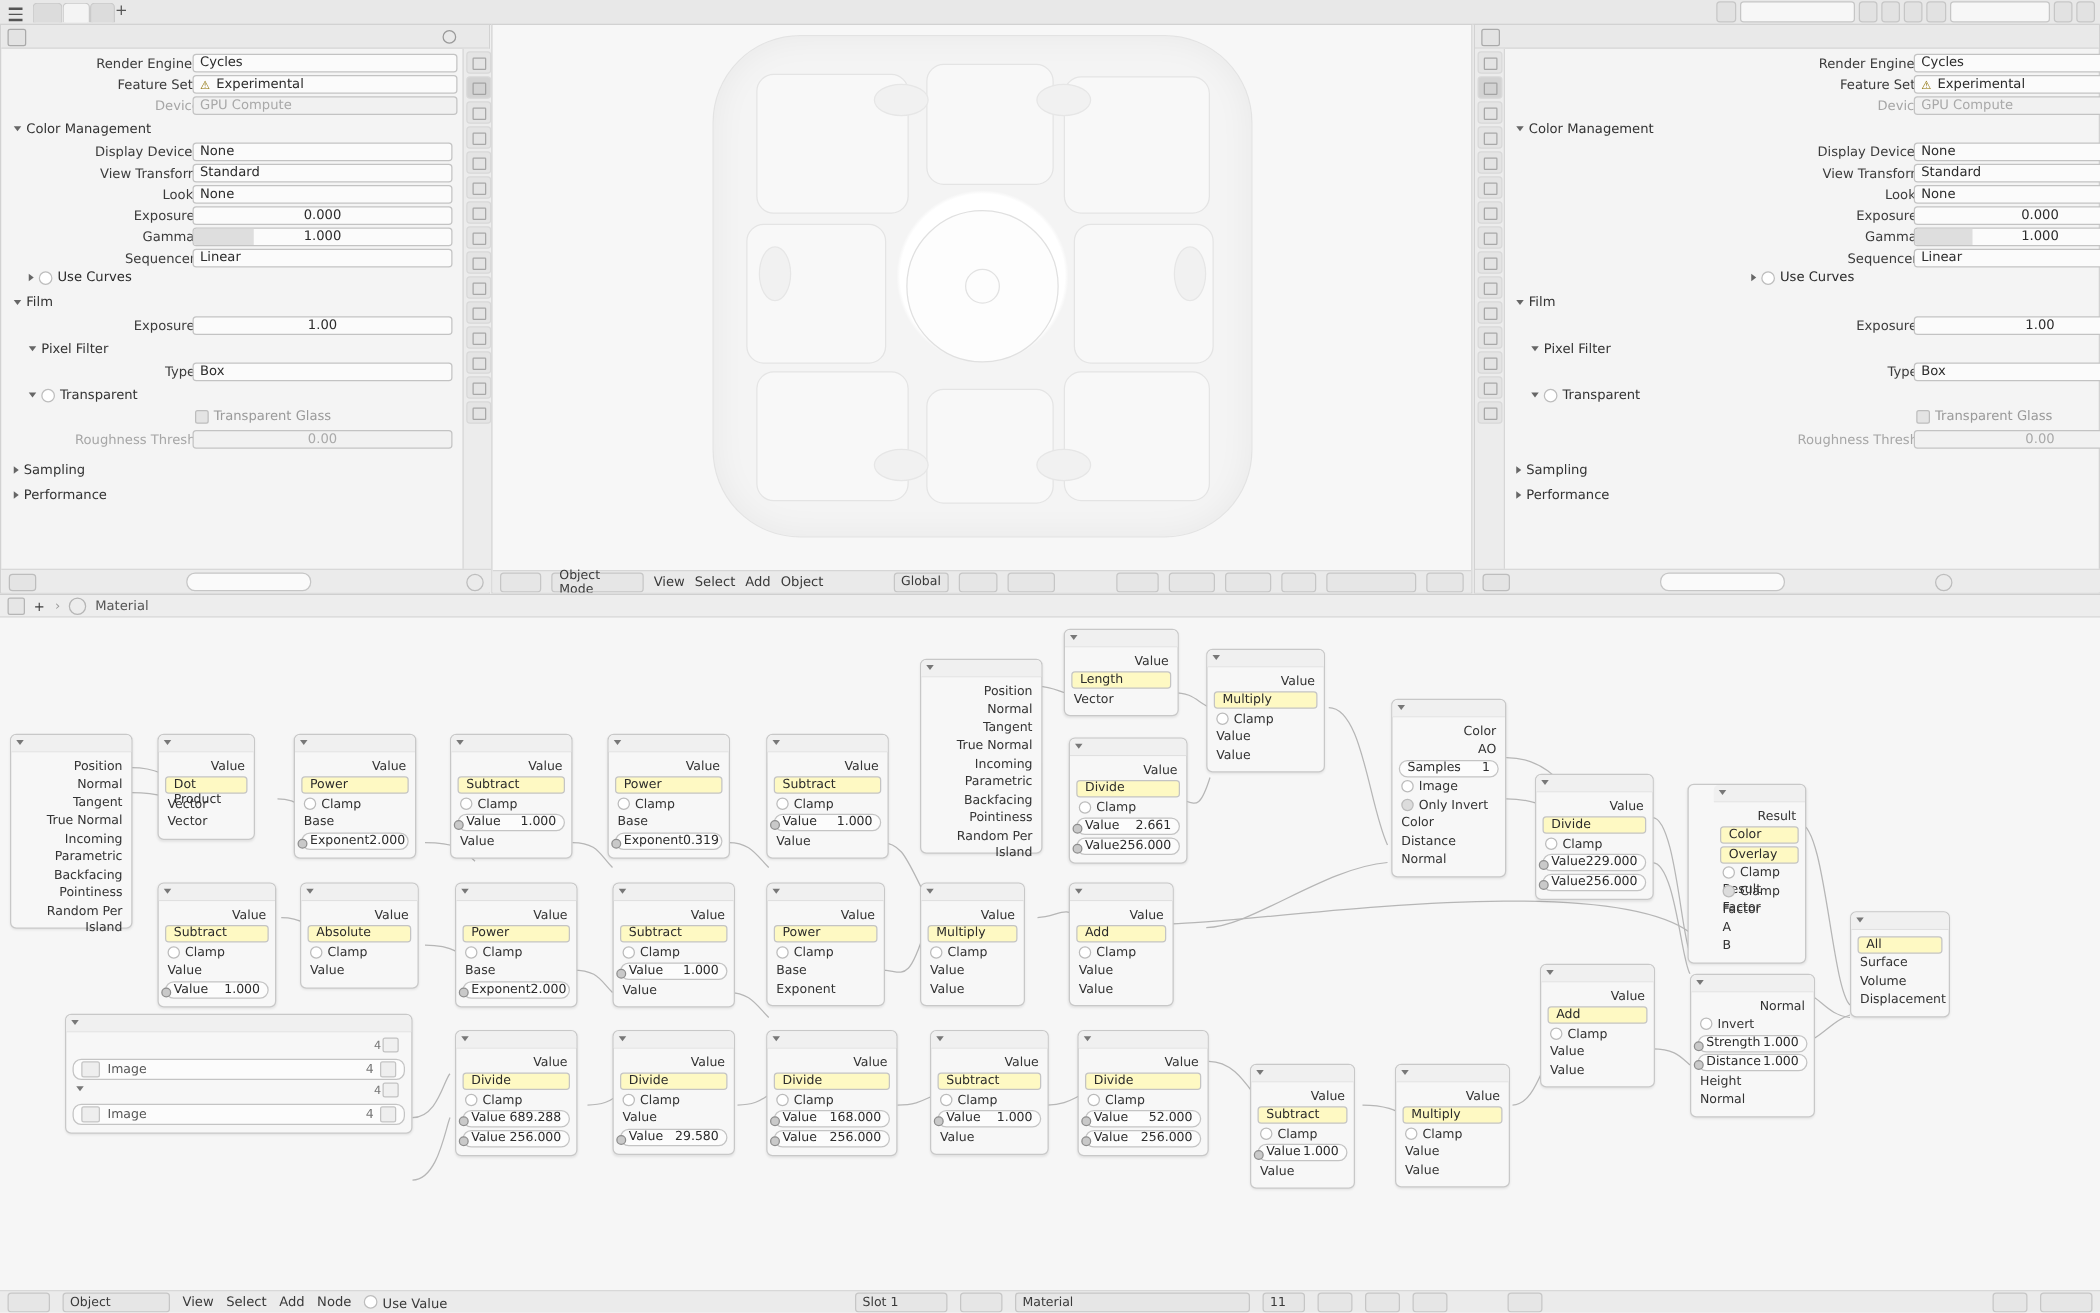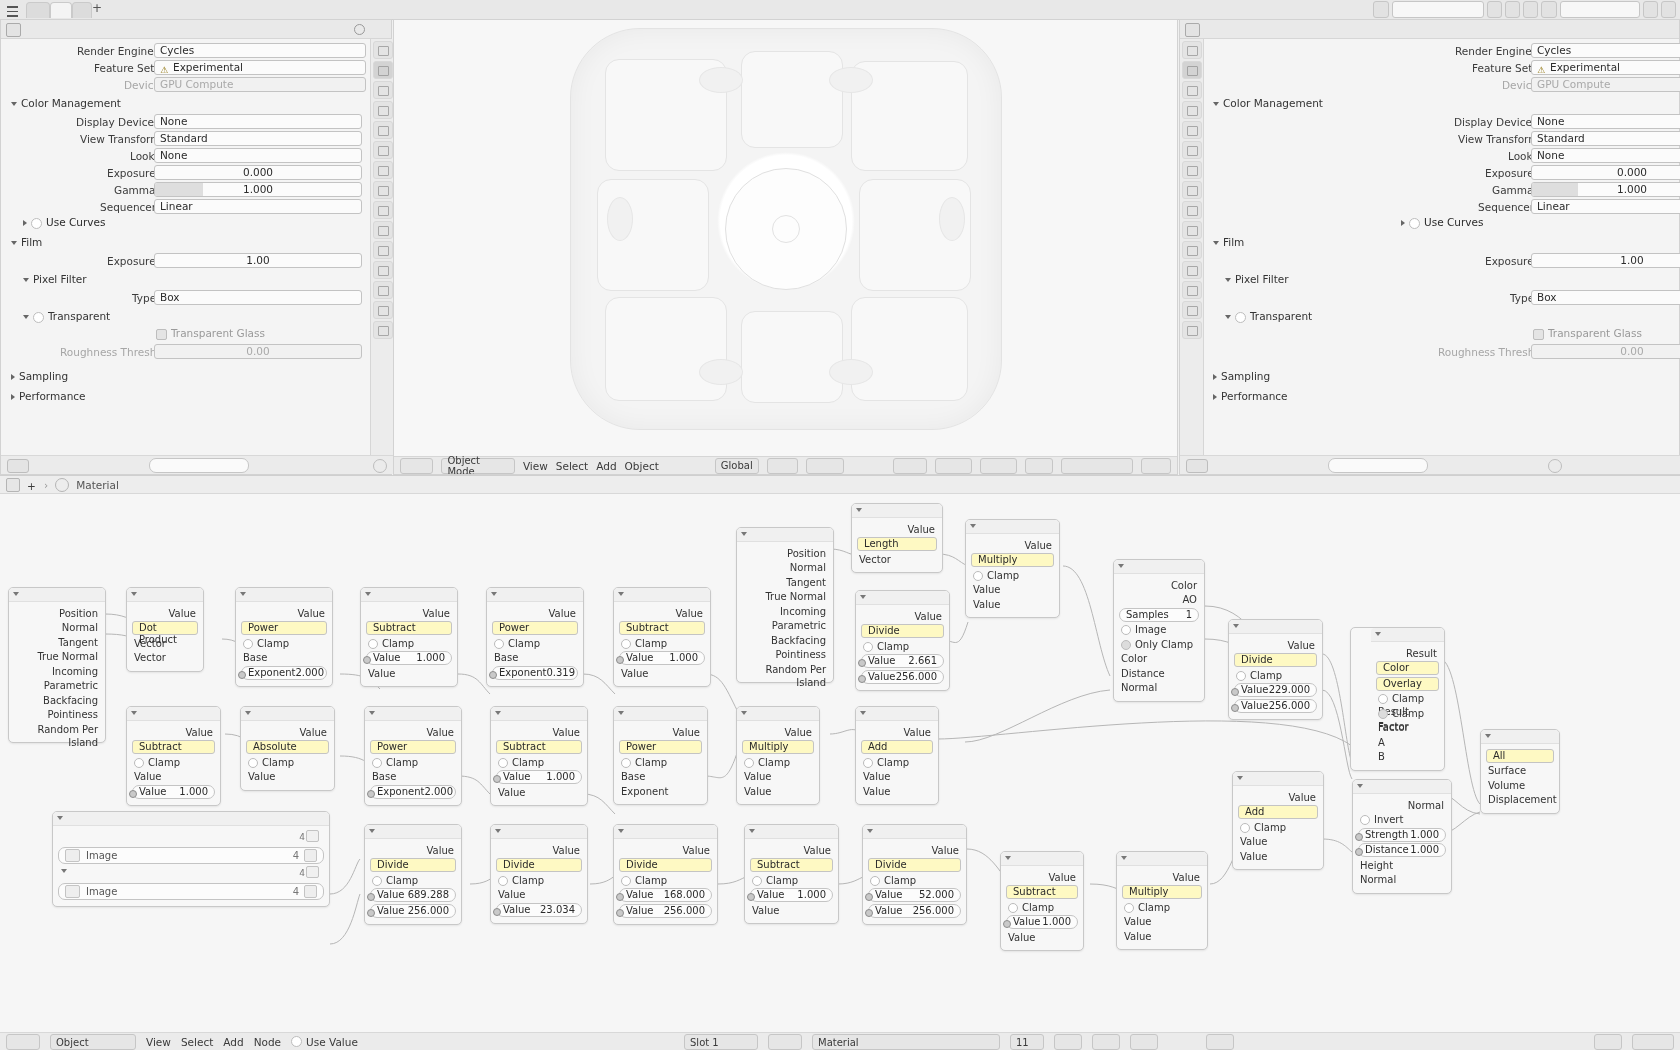--- a/index.html
+++ b/index.html
@@ -667,21 +667,21 @@
         <div class="nhead">
             <span class="ntri"></span>
           </div>
         <div class="nbody">
           <div class="nrow right">Value</div>
           <div class="nfield menu">Divide</div>
           <div class="nrow"><span class="ncheck"></span><span>Clamp</span></div>
           <div class="nrow">Value</div>
           <div class="nfield split">
               <span>Value</span>
-              <span>23.034</span>
+              <span>29.580</span>
               <span class="sock l gray" style="top:4px;"></span>
             </div>
         </div>
       </div>
 
       <div class="node" style="left:613px;top:330px;width:105px;">
         <div class="nhead">
             <span class="ntri"></span>
           </div>
         <div class="nbody">
@@ -819,21 +819,21 @@
             <span class="ntri"></span>
           </div>
         <div class="nbody">
           <div class="nrow right">Color</div>
           <div class="nrow right">AO</div>
           <div class="nfield split">
               <span>Samples</span>
               <span>1</span>
             </div>
           <div class="nrow"><span class="ncheck"></span><span>Image</span></div>
-          <div class="nrow"><span class="ncheck" style="background:#dcdcdc"></span><span>Only Clamp</span></div>
+          <div class="nrow"><span class="ncheck" style="background:#dcdcdc"></span><span>Only Invert</span></div>
           <div class="nrow">Color</div>
           <div class="nrow">Distance</div>
           <div class="nrow">Normal</div>
         </div>
       </div>
 
       <div class="node" style="left:1228px;top:125px;width:95px;">
         <div class="nhead">
             <span class="ntri"></span>
           </div>

